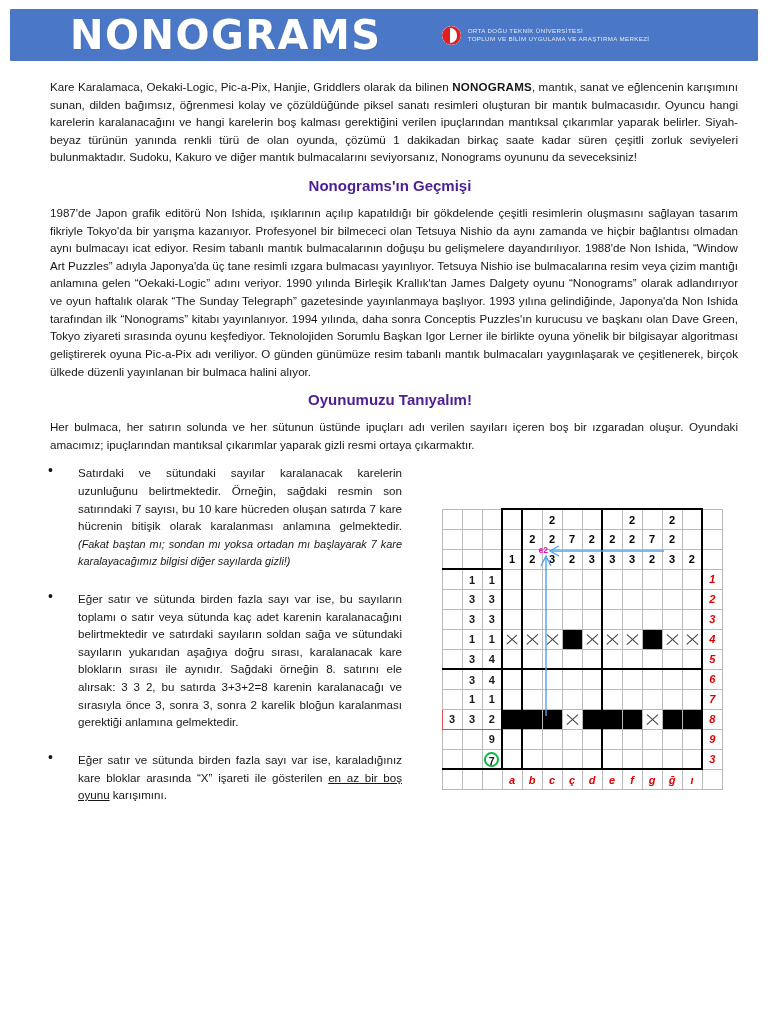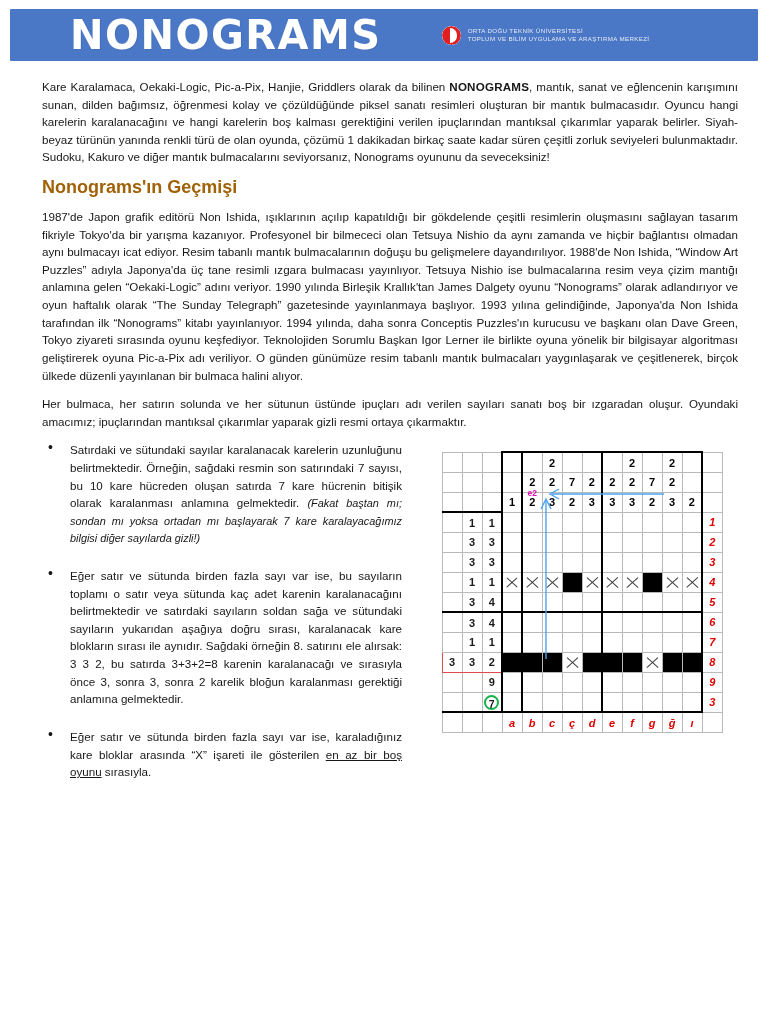--- a/index.html
+++ b/index.html
@@ -76,35 +76,36 @@
   }
 
   
   .content {
     padding: 14px 30px 0 42px;
   }
   p.body, .bullet-text {
     font-size: 11.6px;
     line-height: 1.52;
     text-align: justify;
-    margin: 0 0 11px 0;
+    margin: 0 0 11px 8px;
     color: #171717;
   }
   .sect-head {
-    color: #a16207;
-    font-size: 18px;
+    color: #4c1d95;
+    font-size: 15px;
     font-weight: bold;
     margin: 4px 0 10px 0;
+    text-align: center;
   }
   .strongname { font-weight: bold; letter-spacing: 0.2px; }
 
   
   .lower {
     display: flex;
-    align-items: flex-start;
+    align-items: center;
     padding: 0 18px 0 42px;
     gap: 12px;
   }
   .bullets {
     width: 360px;
     flex: 0 0 360px;
   }
   ul.blist {
     margin: 0; padding: 0; list-style: none;
   }
@@ -257,35 +258,36 @@
   </div>
 </div>
 
 <div class="content">
 
   <p class="body"><span>Kare Karalamaca, Oekaki-Logic, Pic-a-Pix, Hanjie, Griddlers olarak da bilinen </span><span class="strongname">NONOGRAMS</span><span>, mantık, sanat ve eğlencenin karışımını sunan, dilden bağımsız, öğrenmesi kolay ve çözüldüğünde piksel sanatı resimleri oluşturan bir mantık bulmacasıdır. Oyuncu hangi karelerin karalanacağını ve hangi karelerin boş kalması gerektiğini verilen ipuçlarından mantıksal çıkarımlar yaparak belirler. Siyah-beyaz türünün yanında renkli türü de olan oyunda, çözümü 1 dakikadan birkaç saate kadar süren çeşitli zorluk seviyeleri bulunmaktadır. Sudoku, Kakuro ve diğer mantık bulmacalarını seviyorsanız, Nonograms oyununu da seveceksiniz!</span></p>
 
   <div class="sect-head">Nonograms'ın Geçmişi</div>
   <p class="body">1987'de Japon grafik editörü Non Ishida, ışıklarının açılıp kapatıldığı bir gökdelende çeşitli resimlerin oluşmasını sağlayan tasarım fikriyle Tokyo'da bir yarışma kazanıyor. Profesyonel bir bilmececi olan Tetsuya Nishio da aynı zamanda ve hiçbir bağlantısı olmadan aynı bulmacayı icat ediyor. Resim tabanlı mantık bulmacalarının doğuşu bu gelişmelere dayandırılıyor. 1988'de Non Ishida, “Window Art Puzzles” adıyla Japonya'da üç tane resimli ızgara bulmacası yayınlıyor. Tetsuya Nishio ise bulmacalarına resim veya çizim mantığı anlamına gelen “Oekaki-Logic” adını veriyor. 1990 yılında Birleşik Krallık'tan James Dalgety oyunu “Nonograms” olarak adlandırıyor ve oyun haftalık olarak “The Sunday Telegraph” gazetesinde yayınlanmaya başlıyor. 1993 yılına gelindiğinde, Japonya'da Non Ishida tarafından ilk “Nonograms” kitabı yayınlanıyor. 1994 yılında, daha sonra Conceptis Puzzles'ın kurucusu ve başkanı olan Dave Green, Tokyo ziyareti sırasında oyunu keşfediyor. Teknolojiden Sorumlu Başkan Igor Lerner ile birlikte oyuna yönelik bir bilgisayar algoritması geliştirerek oyuna Pic-a-Pix adı veriliyor. O günden günümüze resim tabanlı mantık bulmacaları yaygınlaşarak ve çeşitlenerek, birçok ülkede düzenli yayınlanan bir bulmaca halini alıyor.</p>
 
-  <p class="body">Her bulmaca, her satırın solunda ve her sütunun üstünde ipuçları adı verilen sayıları sanatı boş bir ızgaradan oluşur. Oyundaki amacımız; ipuçlarından mantıksal çıkarımlar yaparak gizli resmi ortaya çıkarmaktır.</p>
+  <div class="sect-head">Oyunumuzu Tanıyalım!</div>
+  <p class="body">Her bulmaca, her satırın solunda ve her sütunun üstünde ipuçları adı verilen sayıları içeren boş bir ızgaradan oluşur. Oyundaki amacımız; ipuçlarından mantıksal çıkarımlar yaparak gizli resmi ortaya çıkarmaktır.</p>
 </div>
 
 <div class="lower">
 
   <div class="bullets">
     <ul class="blist">
       <li>
         <div class="bullet-text"><span>Satırdaki ve sütundaki sayılar karalanacak karelerin uzunluğunu belirtmektedir. Örneğin, sağdaki resmin son satırındaki 7 sayısı, bu 10 kare hücreden oluşan satırda 7 kare hücrenin bitişik olarak karalanması anlamına gelmektedir. </span><span class="note-ital">(Fakat baştan mı; sondan mı yoksa ortadan mı başlayarak 7 kare karalayacağımız bilgisi diğer sayılarda gizli!)</span></div>
       </li>
       <li>
         <div class="bullet-text">Eğer satır ve sütunda birden fazla sayı var ise, bu sayıların toplamı o satır veya sütunda kaç adet karenin karalanacağını belirtmektedir ve satırdaki sayıların soldan sağa ve sütundaki sayıların yukarıdan aşağıya doğru sırası, karalanacak kare blokların sırası ile aynıdır. Sağdaki örneğin 8. satırını ele alırsak: 3 3 2, bu satırda 3+3+2=8 karenin karalanacağı ve sırasıyla önce 3, sonra 3, sonra 2 karelik bloğun karalanması gerektiği anlamına gelmektedir.</div>
       </li>
       <li>
-        <div class="bullet-text"><span>Eğer satır ve sütunda birden fazla sayı var ise, karaladığınız kare bloklar arasında “X” işareti ile gösterilen </span><span class="uline">en az bir boş oyunu</span><span> sırasıyla.</span></div>
+        <div class="bullet-text"><span>Eğer satır ve sütunda birden fazla sayı var ise, karaladığınız kare bloklar arasında “X” işareti ile gösterilen </span><span class="uline">en az bir boş oyunu</span><span> karışımını.</span></div>
       </li>
     </ul>
   </div>
 
   <div class="figure">
     <div class="nono">
       <table class="grid">
         <tbody>
 
         <tr>
@@ -515,16 +517,16 @@
           </tbody>
       </table>
       <svg class="ann-svg" width="300" height="230">
         <g stroke="#4da2f0" stroke-width="1.4" fill="none">
           <line x1="110" y1="43" x2="222" y2="43"></line>
           <polyline points="117,38 108,43 117,48"></polyline>
           <line x1="104" y1="50" x2="104" y2="208"></line>
           <polyline points="99,58 104,48 109,58"></polyline>
         </g>
       </svg>
-      <div class="ann-e2" style="left:86px; top:37px;">e2</div>
+      <div class="ann-e2" style="left:97px; top:37px;">e2</div>
     </div>
   </div>
 </div>
 
 </body></html>

